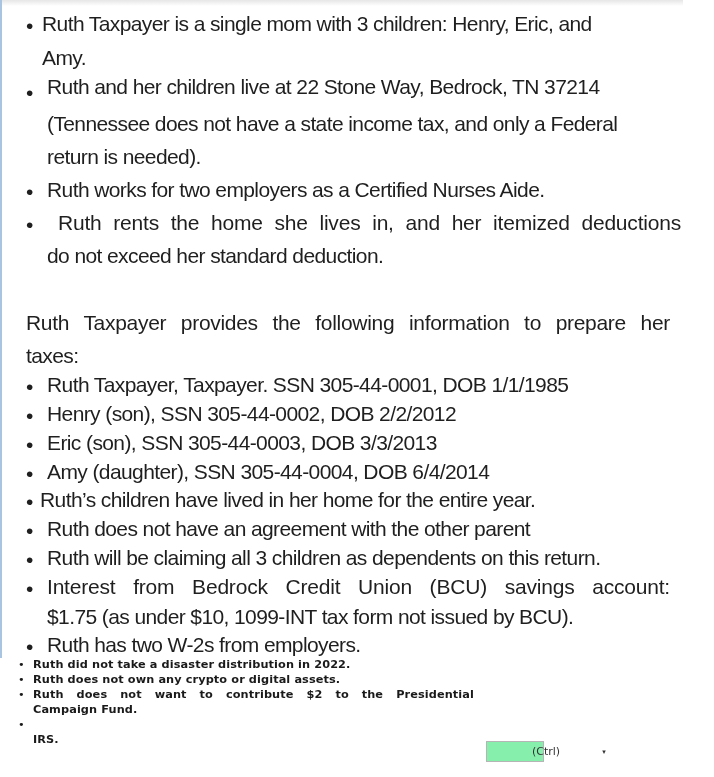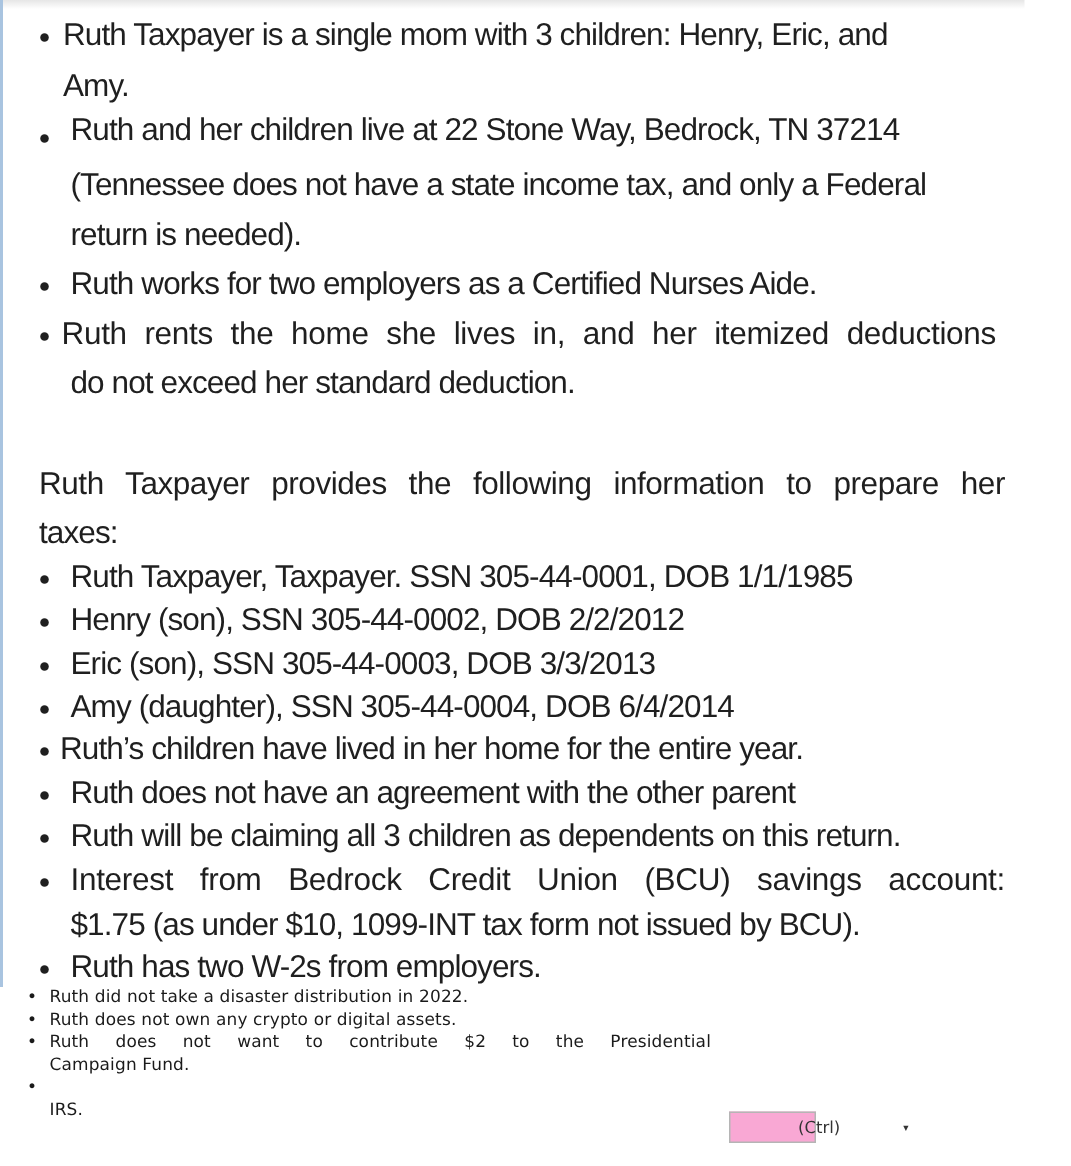--- a/index.html
+++ b/index.html
@@ -6,23 +6,23 @@
     body { width: 714px; height: 777px; position: relative; overflow: hidden; font-family: "Liberation Sans", "DejaVu Sans", sans-serif; color: #1a1a1a; }
     .pasted-image { position: absolute; left: 0; top: 0; width: 683px; height: 658px; background: #ffffff; border-left: 2px solid #a9c4e0; box-sizing: border-box; }
     .pasted-image .top-band { position: absolute; left: 0; top: 0; right: 0; height: 6px; background: linear-gradient(#e6e6e6, #ffffff); }
     .big { font-family: "Liberation Sans Narrow", "Liberation Sans", sans-serif; font-size: 21px; letter-spacing: -0.6px; color: #1f1f1f; }
     .bul { position: absolute; left: 24px; font-size: 21px; }
     .txt { position: absolute; }
     .just { text-align-last: justify; }
     .small { position: absolute; left: 0; width: 480px; font-family: "DejaVu Sans", sans-serif; font-size: 11.3px; color: #1a1a1a; letter-spacing: 0.1px; }
     .srow { position: absolute; left: 0; width: 480px; height: 15px; }
     .sbul { position: absolute; left: 18px; }
-    .stxt { position: absolute; left: 33px; white-space: nowrap; }
+    .stxt { position: absolute; left: 33px; white-space: nowrap; font-weight: bold; }
     .stxt.just { width: 441px; text-align: justify; text-align-last: justify; }
-    .paste-btn { position: absolute; left: 486px; top: 741px; width: 58px; height: 21px; border: 1px solid #b5b5b5; background: #f9a8d4; box-sizing: border-box; font-family: "DejaVu Sans", sans-serif; font-size: 11px; color: #333; display: flex; align-items: center; padding-left: 3px; cursor: pointer; gap: 40px; }
+    .paste-btn { position: absolute; left: 486px; top: 741px; width: 58px; height: 21px; border: 1px solid #b5b5b5; background: #86efac; box-sizing: border-box; font-family: "DejaVu Sans", sans-serif; font-size: 11px; color: #333; display: flex; align-items: center; padding-left: 3px; cursor: pointer; gap: 40px; }
     .paste-btn .clip { width: 14px; height: 14px; margin-right: 2px; }
     .paste-btn .caret { font-size: 7px; margin-left: 2px; }
   </style>
 </head>
 <body>
 
 <div class="pasted-image">
   <div class="top-band"></div>
 
   <div class="big">
@@ -32,21 +32,21 @@
 
     <span class="bul" style="top:81px">•</span>
     <span class="txt" style="left:45px;top:75px">Ruth and her children live at 22 Stone Way, Bedrock, TN  37214</span>
     <span class="txt" style="left:45px;top:112px">(Tennessee does not have a state income tax, and only a Federal</span>
     <span class="txt" style="left:45px;top:145px">return is needed).</span>
 
     <span class="bul" style="top:180px">•</span>
     <span class="txt" style="left:45px;top:178px">Ruth works for two employers as a Certified Nurses Aide.</span>
 
     <span class="bul" style="top:213px">•</span>
-    <span class="txt just" style="left:39px;top:211px;width:623px;letter-spacing:-0.2px">Ruth rents the home she lives in, and her itemized deductions</span>
+    <span class="txt just" style="left:56px;top:211px;width:623px;letter-spacing:-0.2px">Ruth rents the home she lives in, and her itemized deductions</span>
     <span class="txt" style="left:45px;top:244px">do not exceed her standard deduction.</span>
 
     <span class="txt just" style="left:24px;top:311px;width:644px;letter-spacing:-0.3px">Ruth Taxpayer provides the following information to prepare her</span>
     <span class="txt" style="left:24px;top:344px">taxes:</span>
 
     <span class="bul" style="top:375px">•</span>
     <span class="txt" style="left:45px;top:373px">Ruth Taxpayer, Taxpayer.   SSN 305-44-0001, DOB 1/1/1985</span>
 
     <span class="bul" style="top:404px">•</span>
     <span class="txt" style="left:45px;top:402px">Henry (son), SSN 305-44-0002, DOB 2/2/2012</span>

